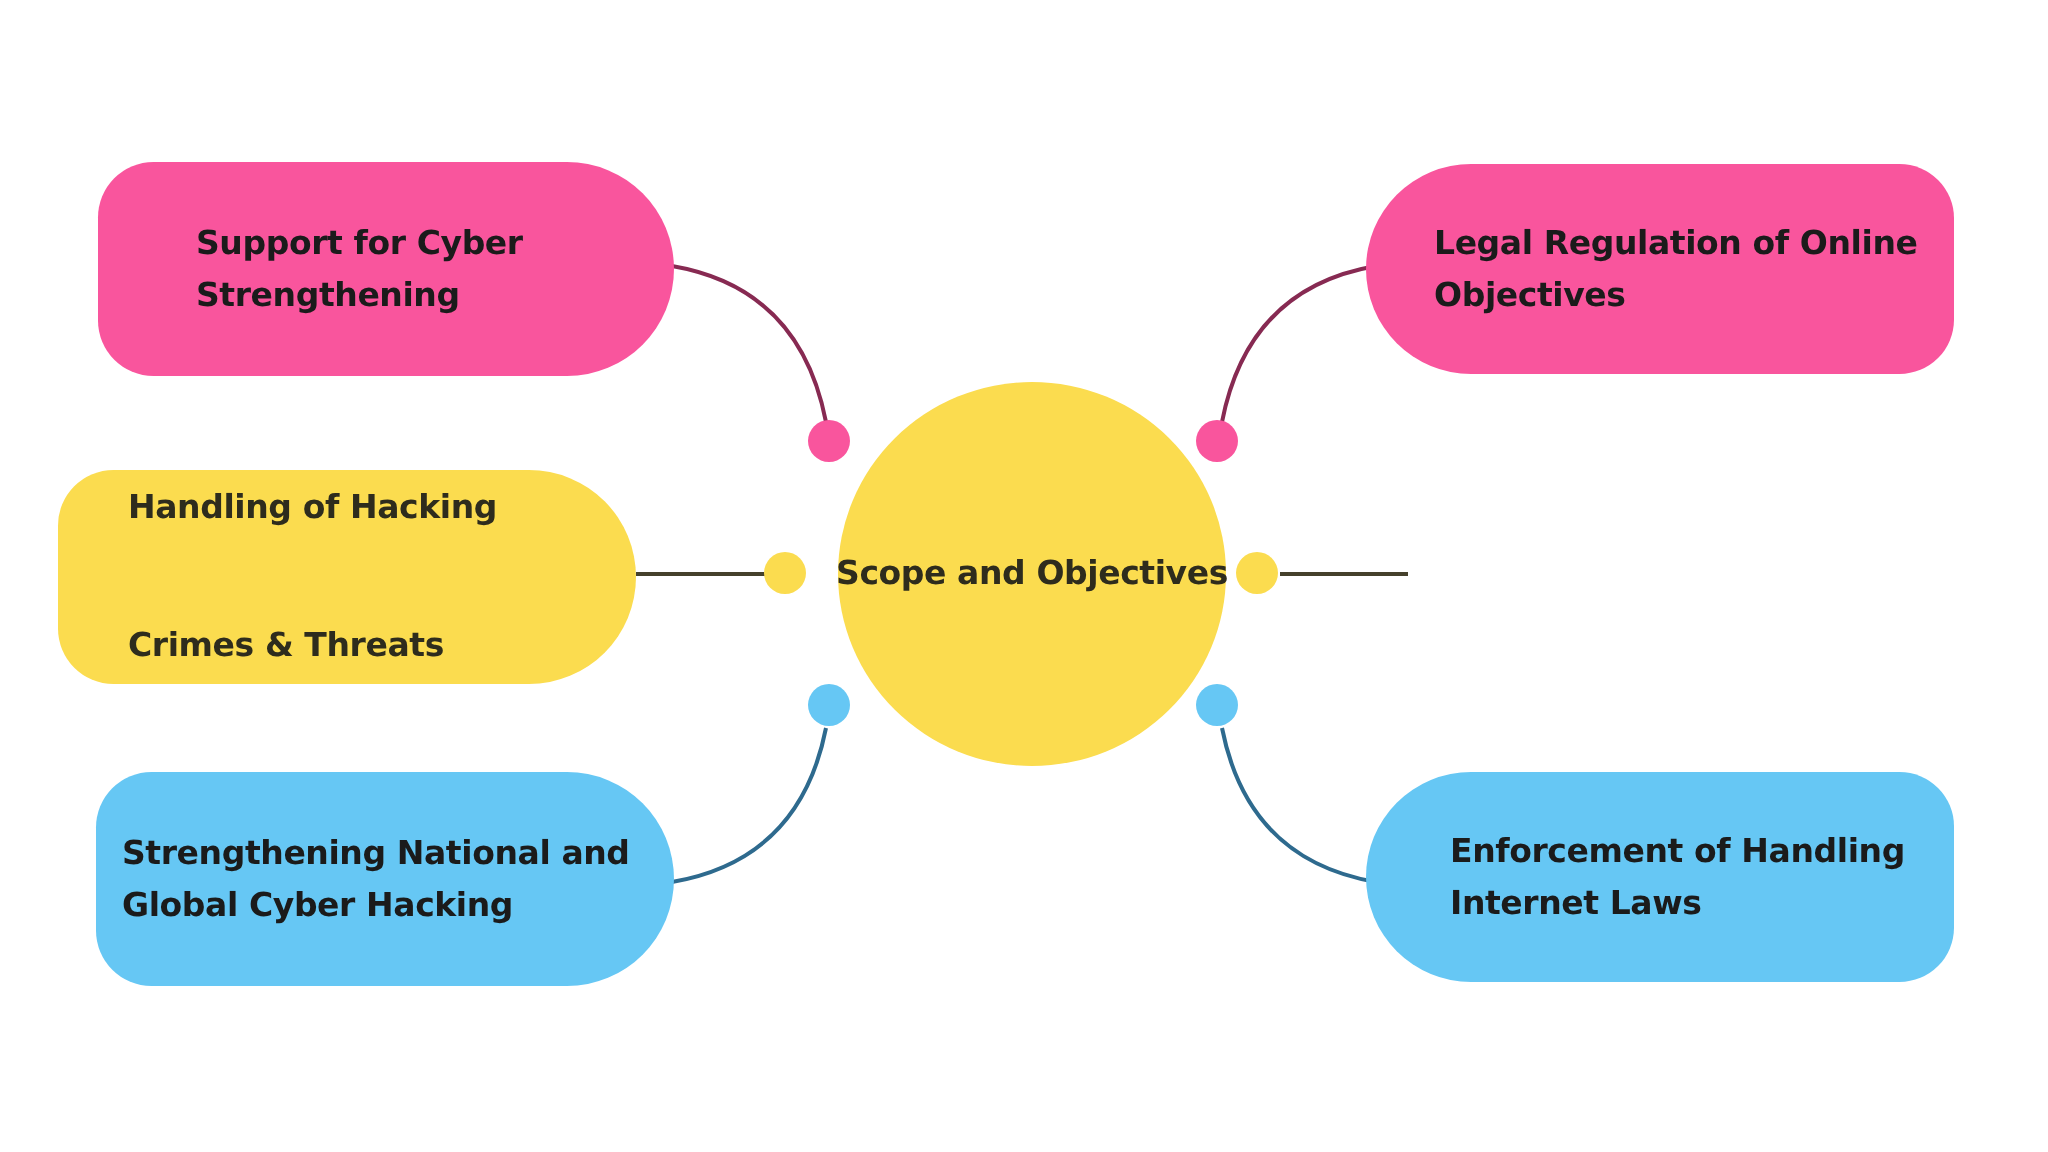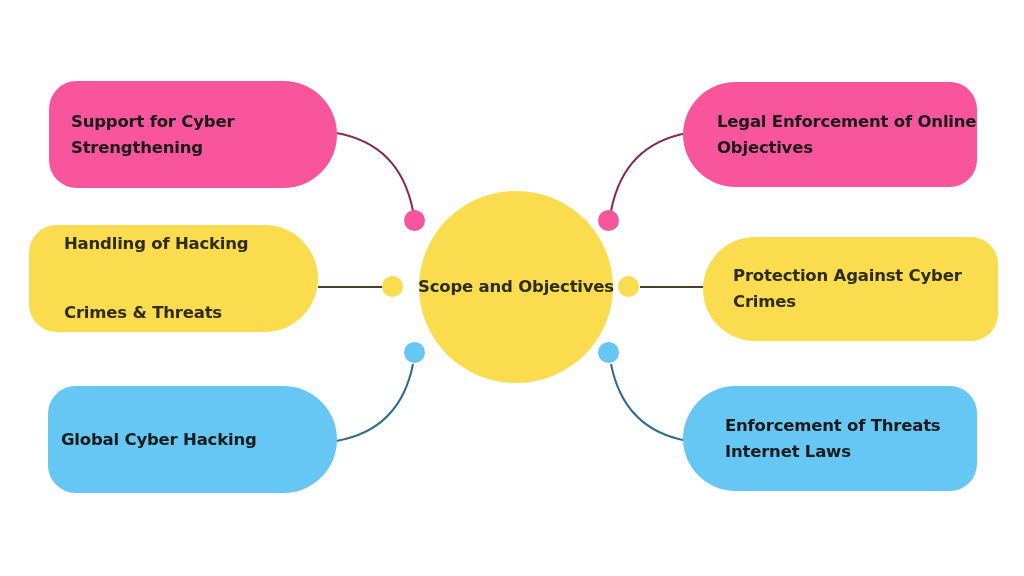--- a/index.html
+++ b/index.html
@@ -32,22 +32,22 @@
     line-height: 26px;
     letter-spacing: -0.2px;
   }
   .node span { white-space: nowrap; }
   .node.pink   { background: var(--pink);   color: var(--text_dark); }
   .node.yellow { background: var(--yellow); color: var(--text_olive); }
   .node.blue   { background: var(--blue);   color: var(--text_dark); }
   .left-cap  { border-radius: 28px 54px 54px 28px; }  
   .right-cap { border-radius: 54px 28px 28px 54px; }  
 
-  #node-pink-left    { left: 49px;  top: 81px;  width: 288px; height: 107px; padding-left: 22px; }
-  #node-yellow-left  { left: 29px;  top: 225px; width: 289px; height: 107px; padding-left: 35px; gap: 43px; }
+  #node-pink-left    { left: 49px;  top: 81px;  width: 288px; height: 107px; padding-left: 49px; }
+  #node-yellow-left  { left: 29px;  top: 235px; width: 289px; height: 107px; padding-left: 35px; gap: 43px; }
   #node-blue-left    { left: 48px;  top: 386px; width: 289px; height: 107px; padding-left: 13px; }
   #node-pink-right   { left: 683px; top: 82px;  width: 294px; height: 105px; padding-left: 34px; }
   #node-yellow-right { left: 703px; top: 237px; width: 295px; height: 104px; padding-left: 30px; }
   #node-blue-right   { left: 683px; top: 386px; width: 294px; height: 105px; padding-left: 42px; }
 
   .center-circle {
     position: absolute;
     left: 419px; top: 191px;
     width: 194px; height: 192px;
     border-radius: 50%;
@@ -105,35 +105,32 @@
     <span>Support for Cyber</span>
     <span>Strengthening</span>
   </div>
 
   <div class="node yellow left-cap" id="node-yellow-left">
     <span>Handling of Hacking</span>
     <span>Crimes &amp; Threats</span>
   </div>
 
   <div class="node blue left-cap" id="node-blue-left">
+    <span>Strengthening National and</span>
     <span>Global Cyber Hacking</span>
   </div>
 
   <div class="node pink right-cap" id="node-pink-right">
-    <span>Legal Enforcement of Online</span>
+    <span>Legal Regulation of Online</span>
     <span>Objectives</span>
   </div>
 
-  <div class="node yellow right-cap" id="node-yellow-right">
-    <span>Protection Against Cyber</span>
-    <span>Crimes</span>
-  </div>
 
   <div class="node blue right-cap" id="node-blue-right">
-    <span>Enforcement of Threats</span>
+    <span>Enforcement of Handling</span>
     <span>Internet Laws</span>
   </div>
 
   <div class="center-circle">
     <span>Scope and Objectives</span>
   </div>
 
 </div>
 
 </body></html>

